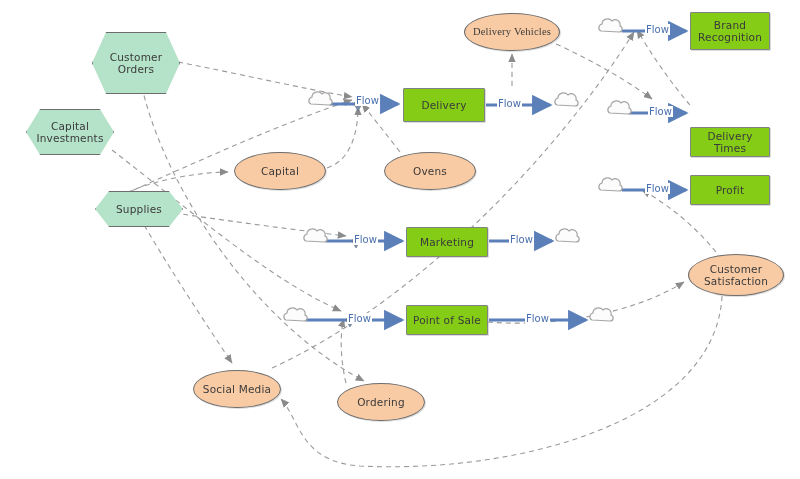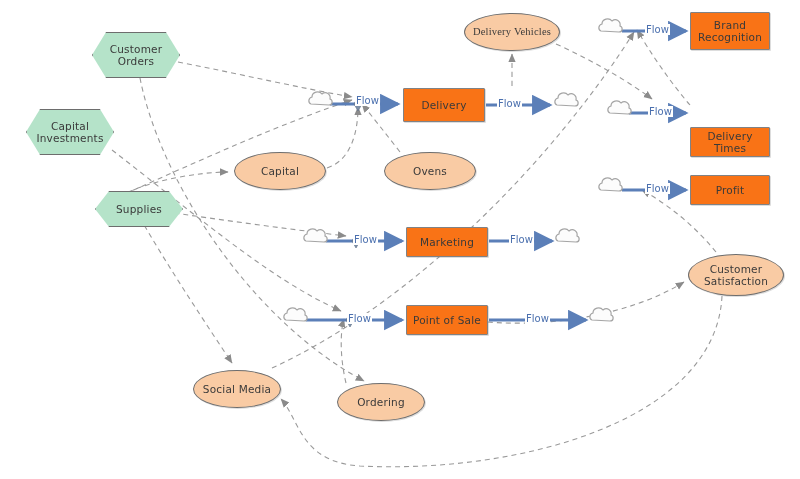--- a/index.html
+++ b/index.html
@@ -33,21 +33,21 @@
     align-items: center;
     justify-content: center;
     text-align: center;
     color: #3a3a3a;
     font-size: 10.5px;
     line-height: 12px;
     letter-spacing: 0.2px;
     font-family: "DejaVu Sans", sans-serif;
   }
   .stock {
-    background: #f97316;
+    background: #84cc16;
     border: 1.6px solid #808285;
     border-radius: 1px;
     box-shadow: 1px 1px 0 rgba(120,120,120,0.25);
   }
   .variable {
     background: #f9cba4;
     border: 1.6px solid #6d6d6d;
     border-radius: 50%;
     box-shadow: 1px 1px 0 rgba(120,120,120,0.25);
   }
@@ -198,21 +198,21 @@
   <div class="node variable" style="left:688px; top:254px; width:96px; height:42px;">
     <span>Customer Satisfaction</span>
   </div>
   <div class="node variable" style="left:193px; top:370px; width:88px; height:38px;">
     <span>Social Media</span>
   </div>
   <div class="node variable" style="left:337px; top:383px; width:88px; height:38px;">
     <span>Ordering</span>
   </div>
 
-  <div class="node hexagon" style="left:92px; top:32px; width:88px; height:46px;">
+  <div class="node hexagon" style="left:92px; top:32px; width:88px; height:62px;">
     <span class="hexlabel">Customer Orders</span>
   </div>
   <div class="node hexagon" style="left:26px; top:109px; width:88px; height:46px;">
     <span class="hexlabel">Capital Investments</span>
   </div>
   <div class="node hexagon" style="left:95px; top:191px; width:88px; height:36px;">
     <span class="hexlabel">Supplies</span>
   </div>
 
 </div>

